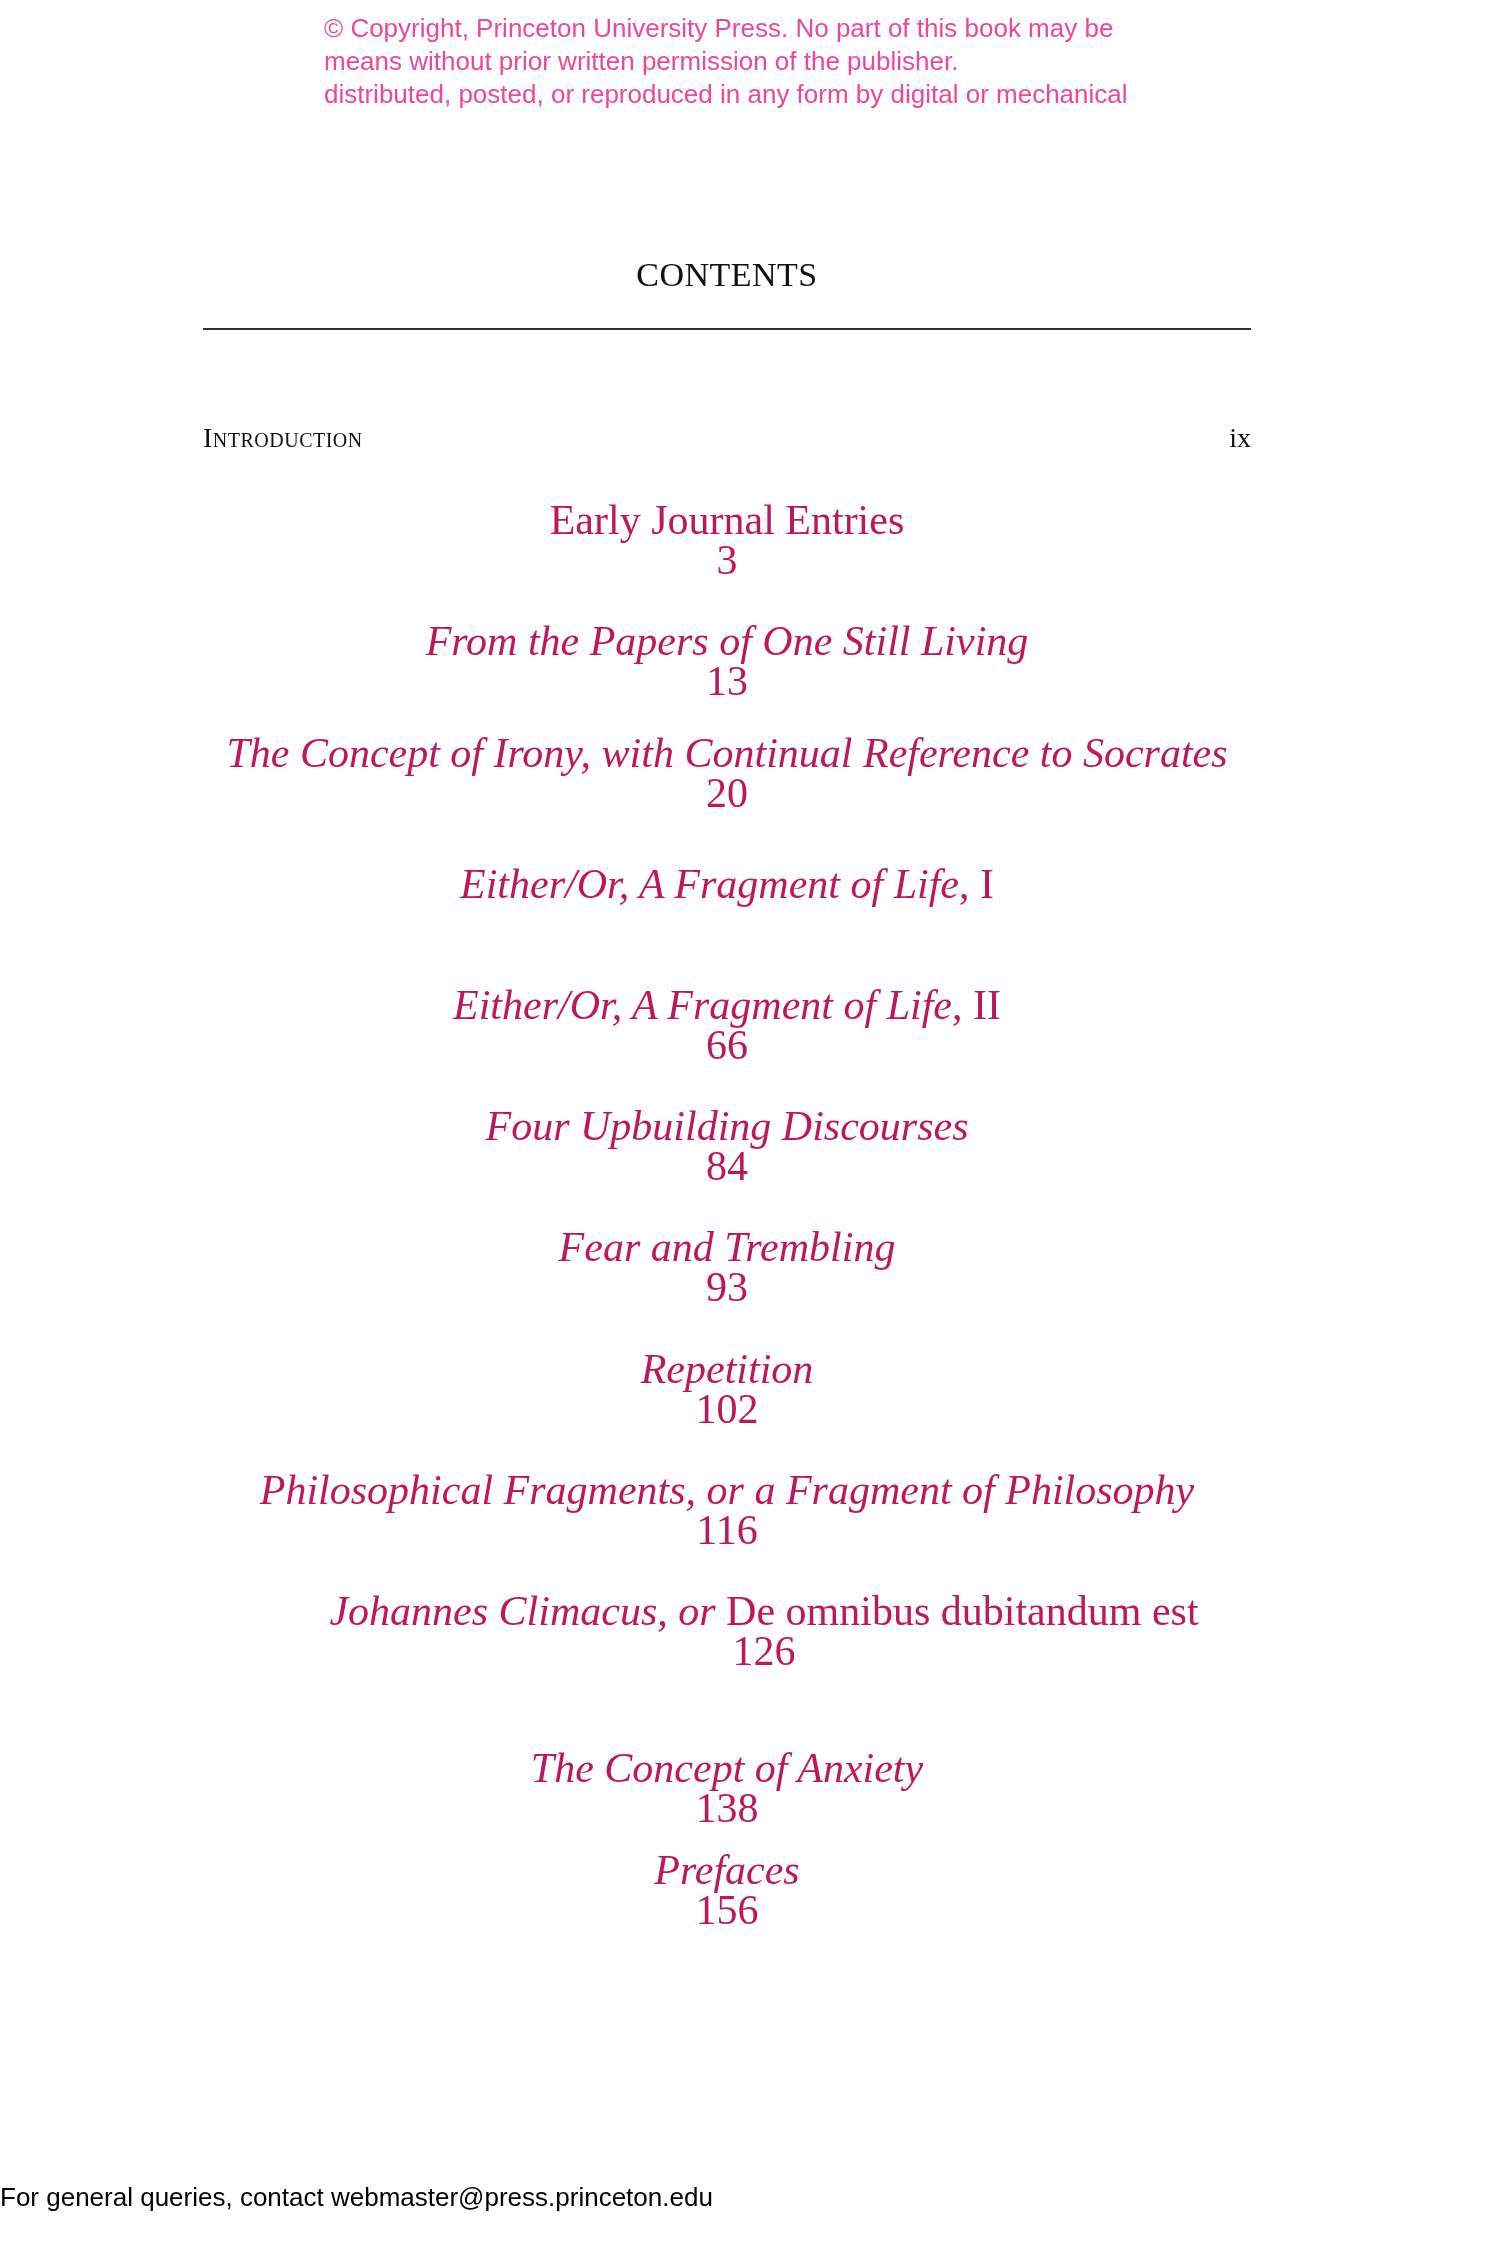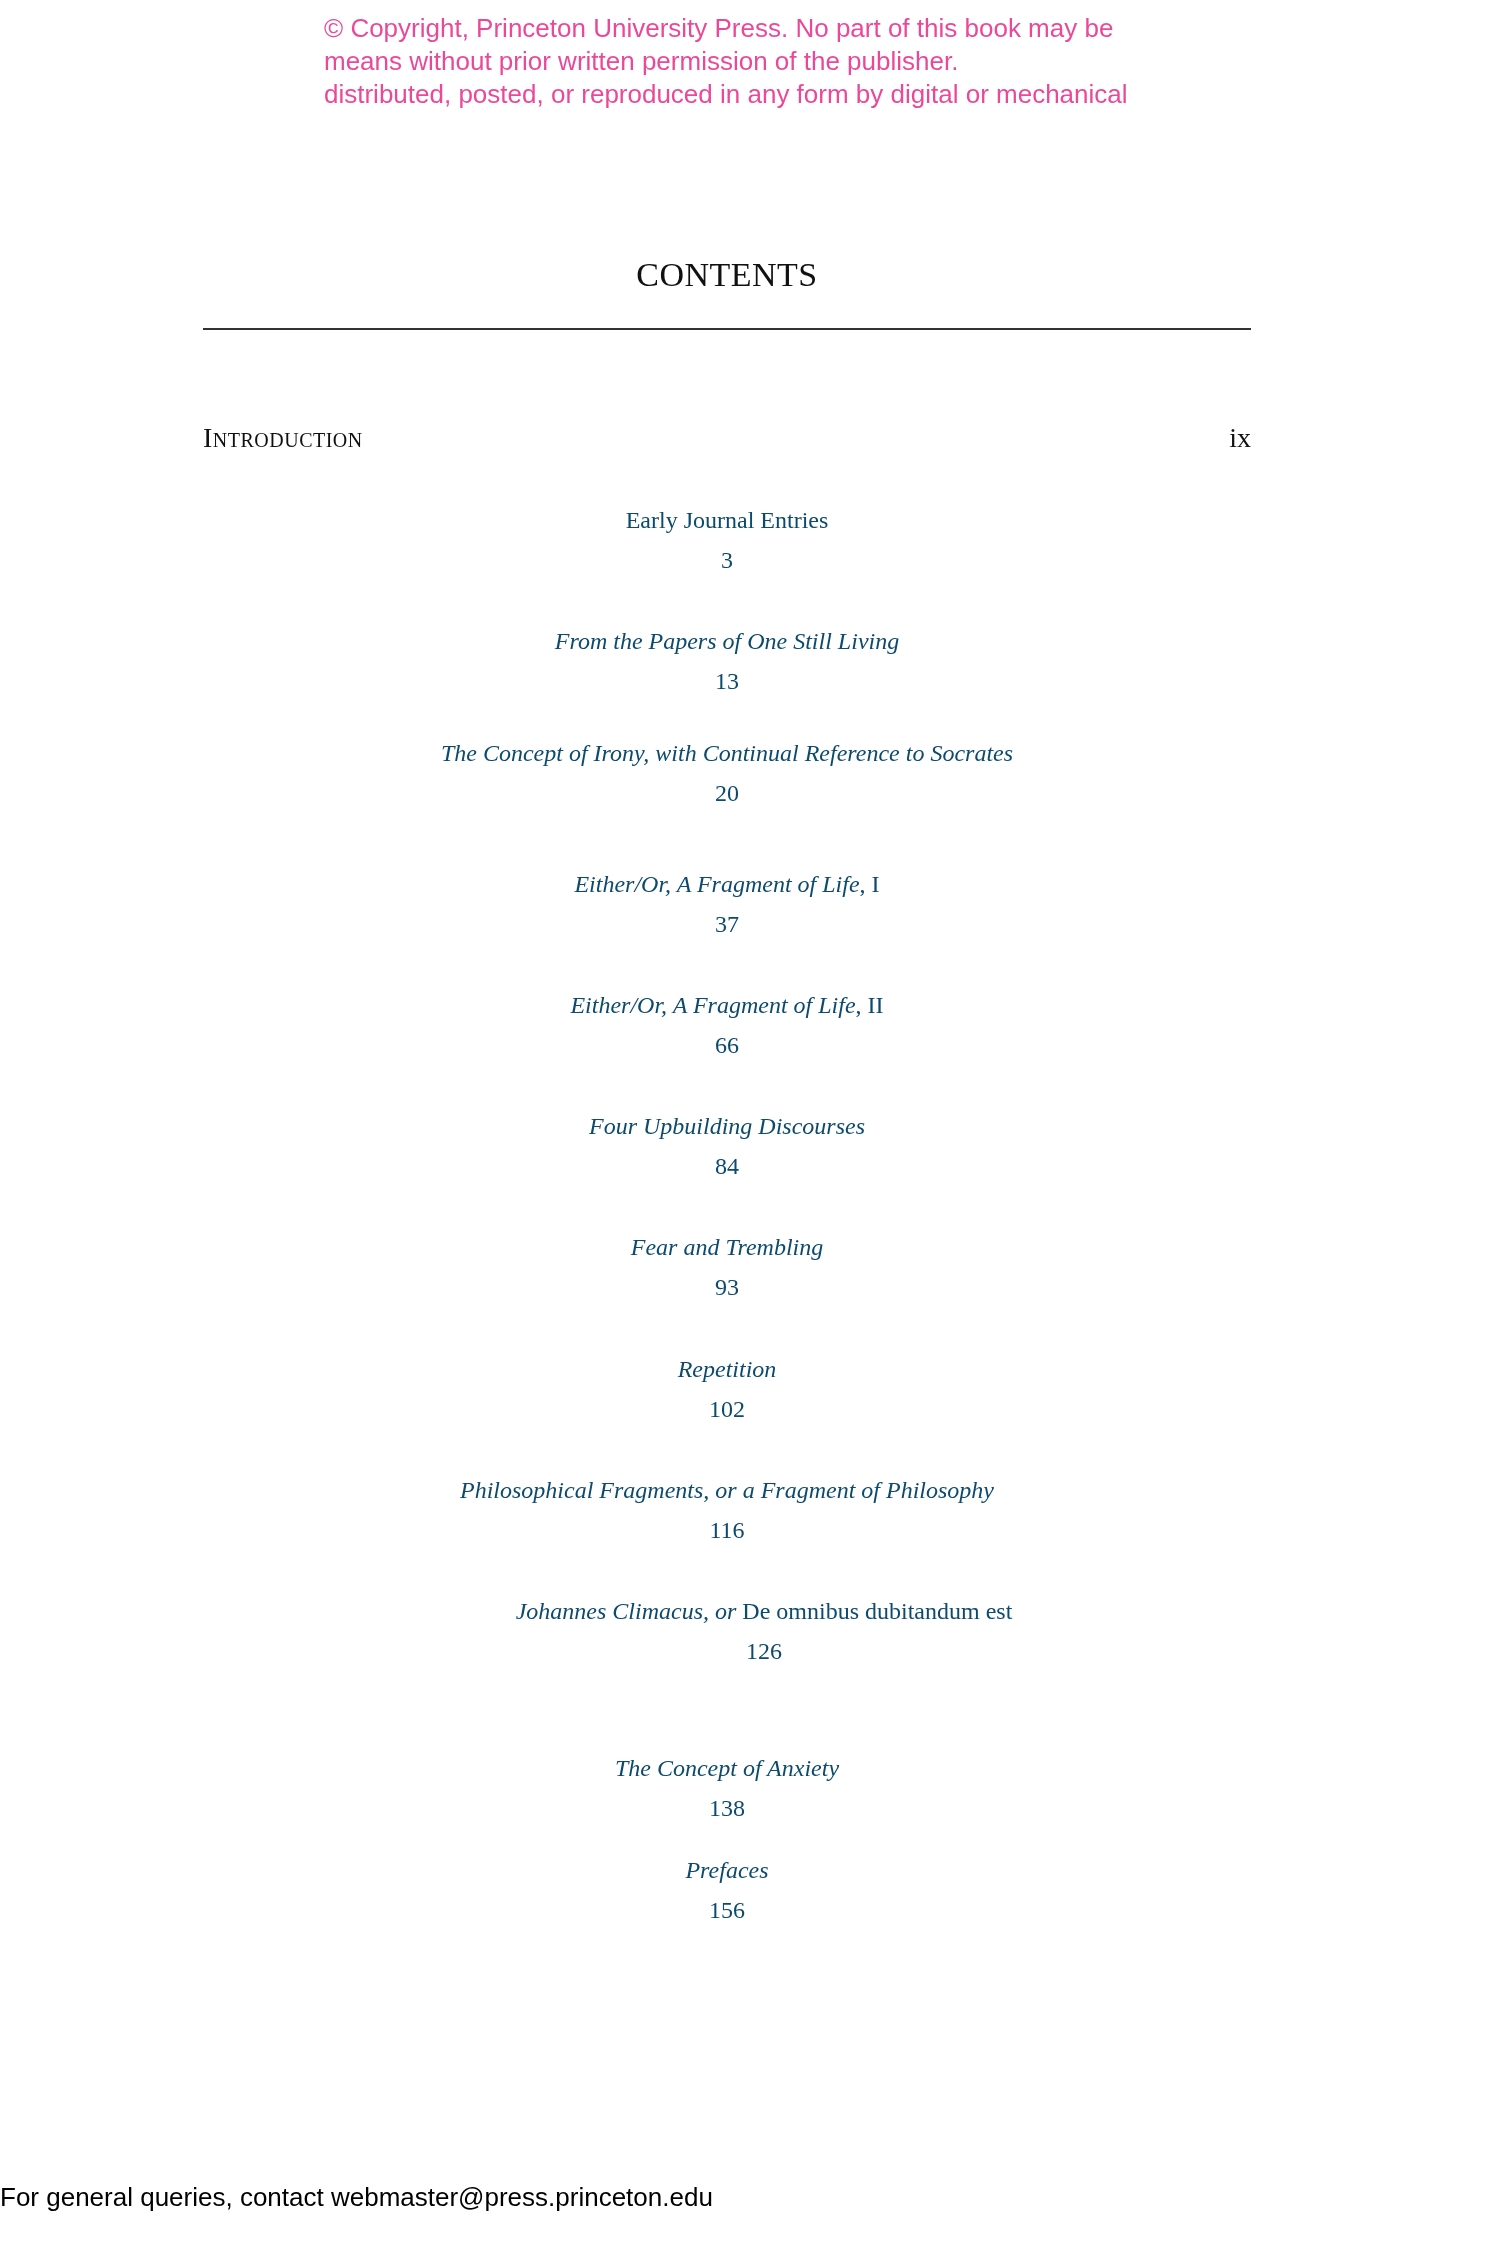--- a/index.html
+++ b/index.html
@@ -4,21 +4,21 @@
 <style>
   html,body{margin:0;padding:0;background:#fff;}
   body{width:1500px;height:2265px;position:relative;overflow:hidden;color:#111;}
   .copyright{position:absolute;left:324px;top:12px;font-family:"Liberation Sans",sans-serif;font-size:26px;line-height:33px;color:#ec4899;}
   .copyright div{white-space:nowrap;}
   .title{position:absolute;left:0;width:1454px;top:256px;text-align:center;font-family:"Liberation Serif",serif;font-size:34px;letter-spacing:0.5px;}
   .rule{position:absolute;left:203px;width:1048px;top:328px;height:0;border-top:2px solid #333;}
   .intro-row{position:absolute;left:203px;width:1048px;top:422px;font-family:"Liberation Serif",serif;font-size:28px;display:flex;justify-content:space-between;}
   .intro-label{font-variant:small-caps;letter-spacing:0.5px;}
   .entries{position:absolute;left:0;width:1454px;top:500px;}
-  .entry{position:absolute;left:0;width:100%;text-align:center;font-family:"Liberation Serif",serif;font-size:24px;color:#0c4a6e;}
+  .entry{position:absolute;left:0;width:100%;text-align:center;font-family:"Liberation Serif",serif;font-size:42px;color:#be185d;}
   .entry .t{display:block;line-height:40px;white-space:nowrap;}
   .entry .p{display:block;line-height:40px;}
   .i{font-style:italic;}
   .footer{position:absolute;left:0;width:1454px;top:2182px;font-family:"Liberation Sans",sans-serif;font-size:26px;color:#000;}
 </style>
 </head>
 <body>
 
 <div class="copyright">
   <div>© Copyright, Princeton University Press. No part of this book may be</div>
@@ -42,21 +42,20 @@
     <div class="entry" style="top: 121px;">
       <span class="t"><span class="i">From the Papers of One Still Living</span></span>
       <span class="p">13</span>
     </div>
     <div class="entry" style="top: 233px;">
       <span class="t"><span class="i">The Concept of Irony, with Continual Reference to Socrates</span></span>
       <span class="p">20</span>
     </div>
     <div class="entry" style="top: 364px;">
       <span class="t"><span class="i">Either/Or, A Fragment of Life</span><span>, I</span></span>
-      <span class="p">37</span>
     </div>
     <div class="entry" style="top: 485px;">
       <span class="t"><span class="i">Either/Or, A Fragment of Life</span><span>, II</span></span>
       <span class="p">66</span>
     </div>
     <div class="entry" style="top: 606px;">
       <span class="t"><span class="i">Four Upbuilding Discourses</span></span>
       <span class="p">84</span>
     </div>
     <div class="entry" style="top: 727px;">

